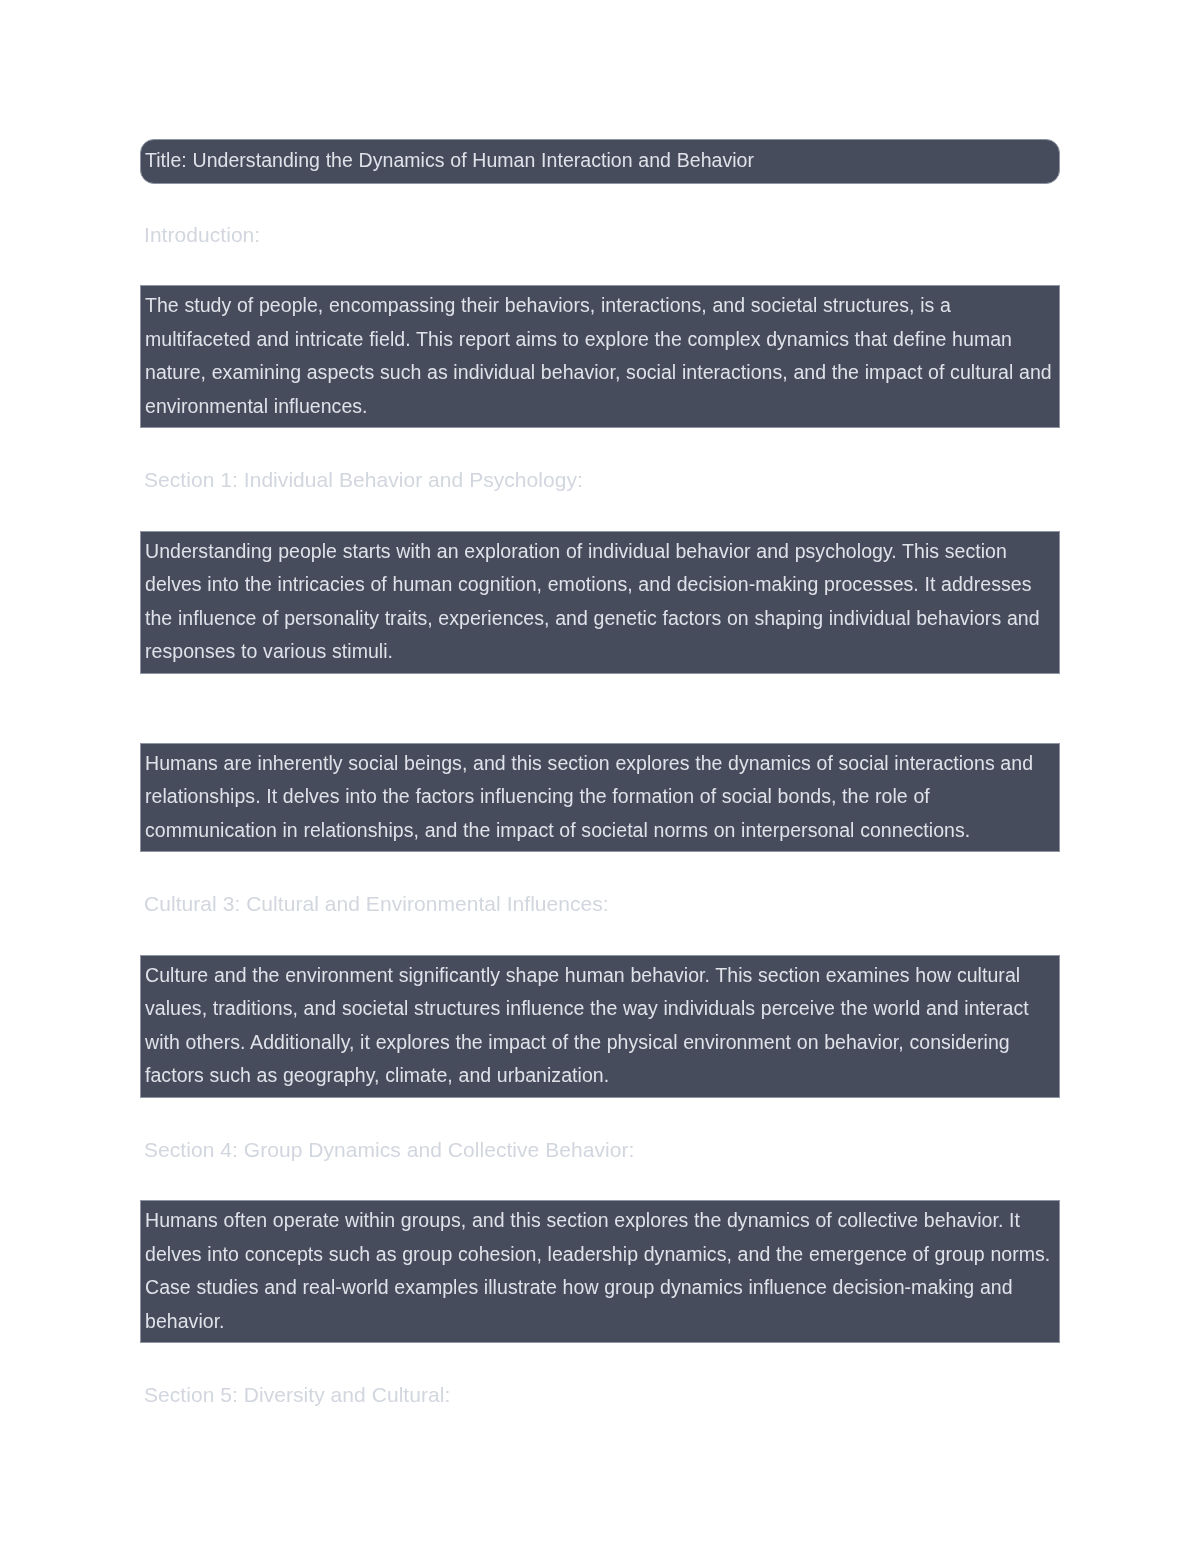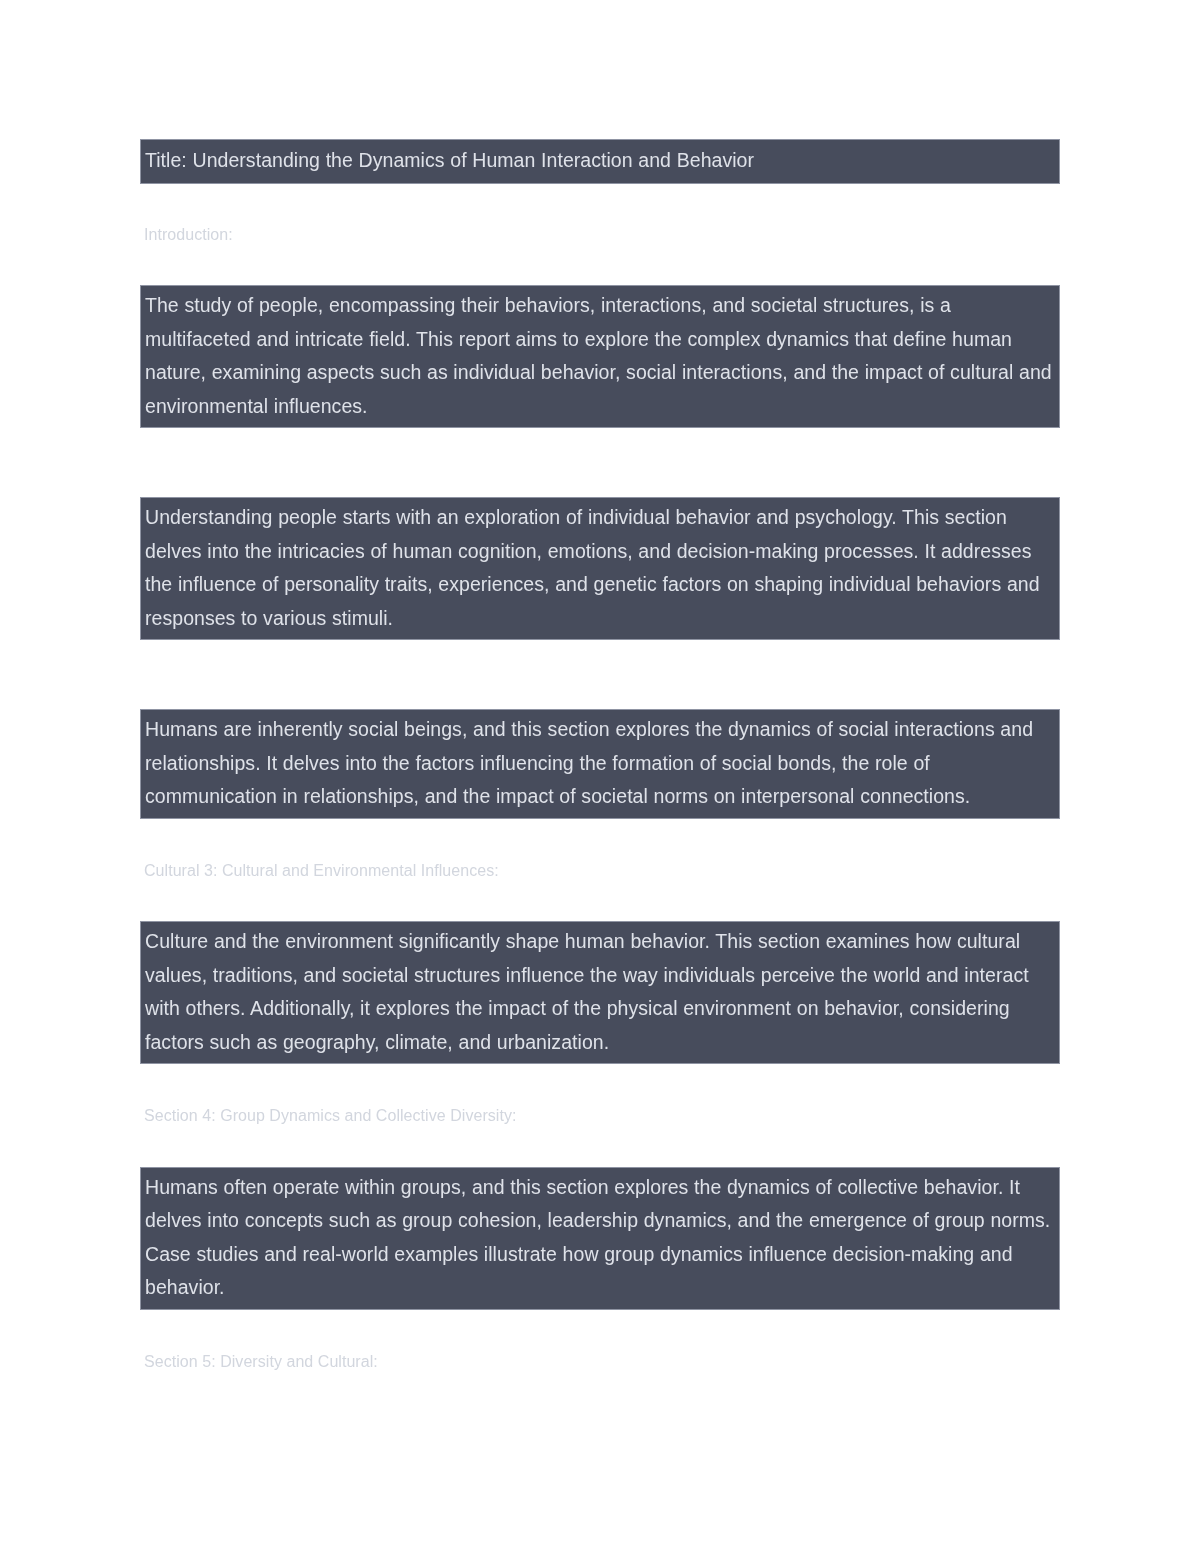--- a/index.html
+++ b/index.html
@@ -33,25 +33,26 @@
     line-height: 33.5px;
     padding: 3px 4px 4px 4px;
     box-sizing: border-box;
     letter-spacing: 0.05px;
     word-spacing: 0.2px;
     margin: 0;
   }
   .hl.title {
     padding-top: 4px;
     padding-bottom: 5px;
+    border-radius: 14px;
   }
   
   .heading {
     color: #d2d6de;
-    font-size: 16px;
+    font-size: 21px;
     line-height: 33.5px;
     margin: 0;
     padding: 0 4px;
     letter-spacing: 0.05px;
     font-weight: normal;
   }
   .gap-after-title { height: 34px; }
   .gap { height: 35px; }
   .gap-sm { height: 34px; }
 </style>
@@ -66,20 +67,21 @@
     <div class="gap-after-title"></div>
 
     <p class="heading">Introduction:</p>
 
     <div class="gap-sm"></div>
 
     <p class="hl">The study of people, encompassing their behaviors, interactions, and societal structures, is a multifaceted and intricate field. This report aims to explore the complex dynamics that define human nature, examining aspects such as individual behavior, social interactions, and the impact of cultural and environmental influences.</p>
 
     <div class="gap"></div>
 
+    <p class="heading">Section 1: Individual Behavior and Psychology:</p>
 
     <div class="gap-sm"></div>
 
     <p class="hl">Understanding people starts with an exploration of individual behavior and psychology. This section delves into the intricacies of human cognition, emotions, and decision-making processes. It addresses the influence of personality traits, experiences, and genetic factors on shaping individual behaviors and responses to various stimuli.</p>
 
     <div class="gap"></div>
 
 
     <div class="gap-sm"></div>
 
@@ -88,21 +90,21 @@
     <div class="gap"></div>
 
     <p class="heading">Cultural 3: Cultural and Environmental Influences:</p>
 
     <div class="gap-sm"></div>
 
     <p class="hl">Culture and the environment significantly shape human behavior. This section examines how cultural values, traditions, and societal structures influence the way individuals perceive the world and interact with others. Additionally, it explores the impact of the physical environment on behavior, considering factors such as geography, climate, and urbanization.</p>
 
     <div class="gap"></div>
 
-    <p class="heading">Section 4: Group Dynamics and Collective Diversity:</p>
+    <p class="heading">Section 4: Group Dynamics and Collective Behavior:</p>
 
     <div class="gap-sm"></div>
 
     <p class="hl">Humans often operate within groups, and this section explores the dynamics of collective behavior. It delves into concepts such as group cohesion, leadership dynamics, and the emergence of group norms. Case studies and real-world examples illustrate how group dynamics influence decision-making and behavior.</p>
 
     <div class="gap"></div>
 
     <p class="heading">Section 5: Diversity and Cultural:</p>
 
   </div>

